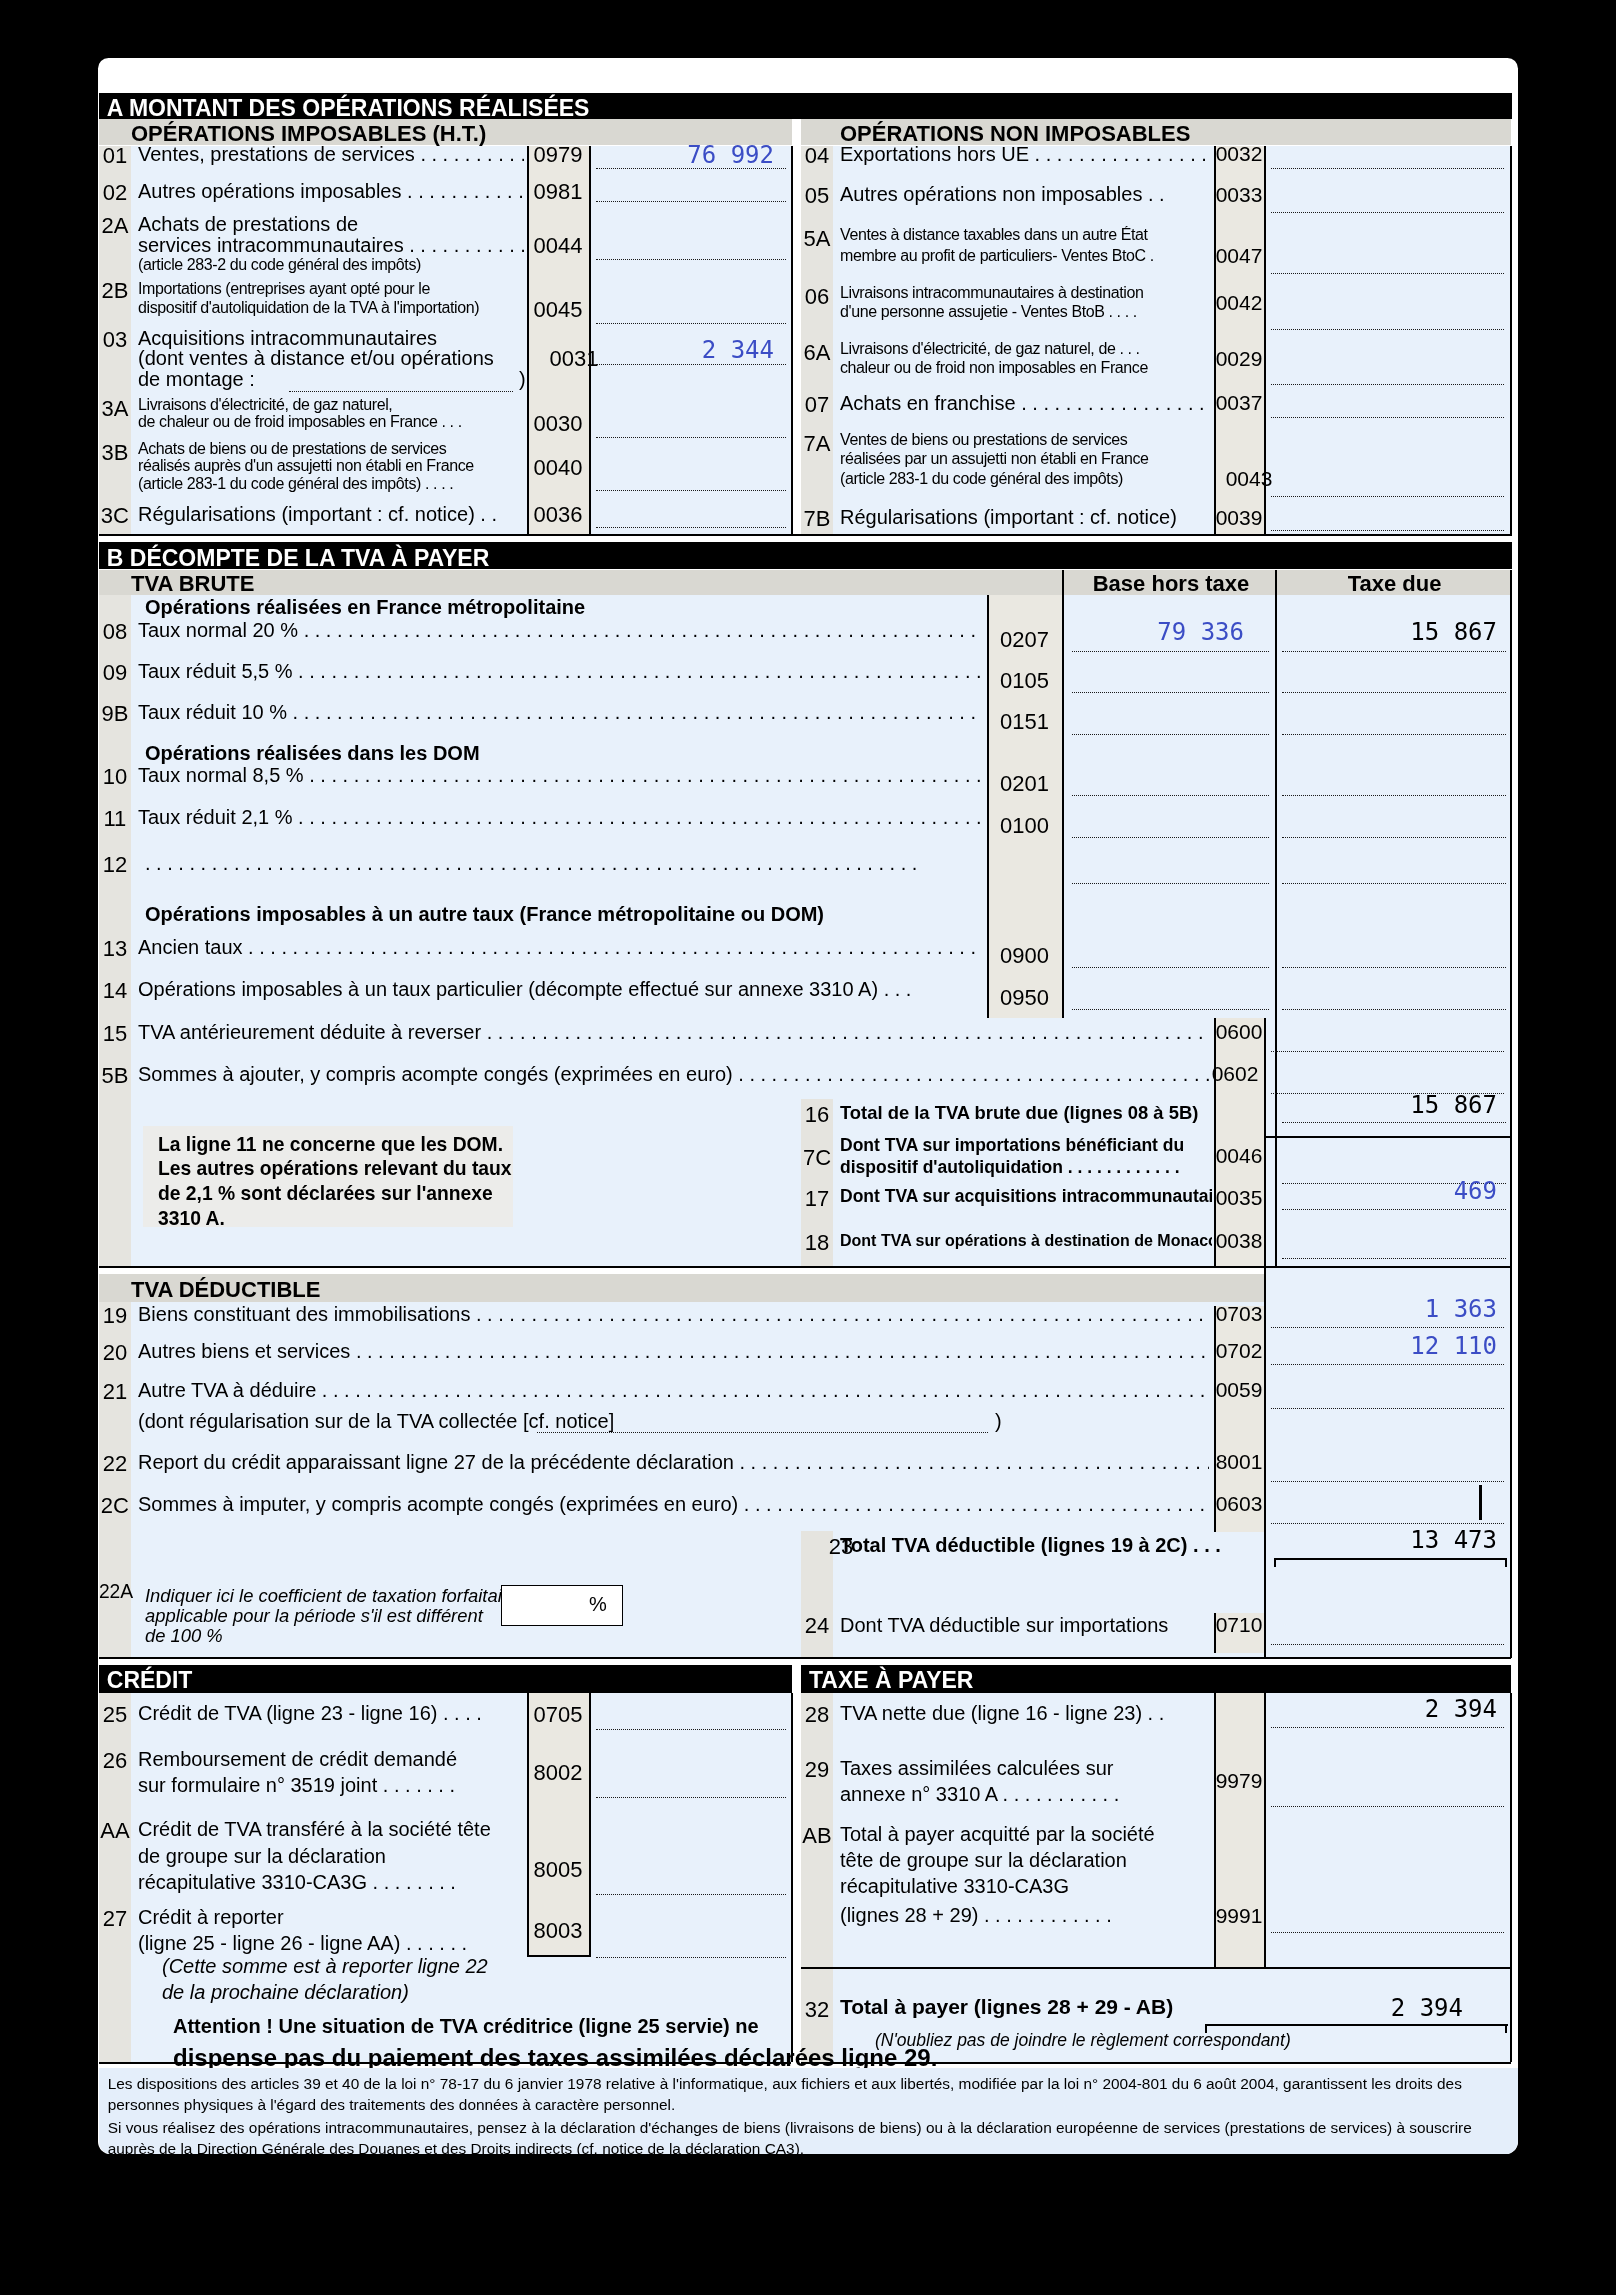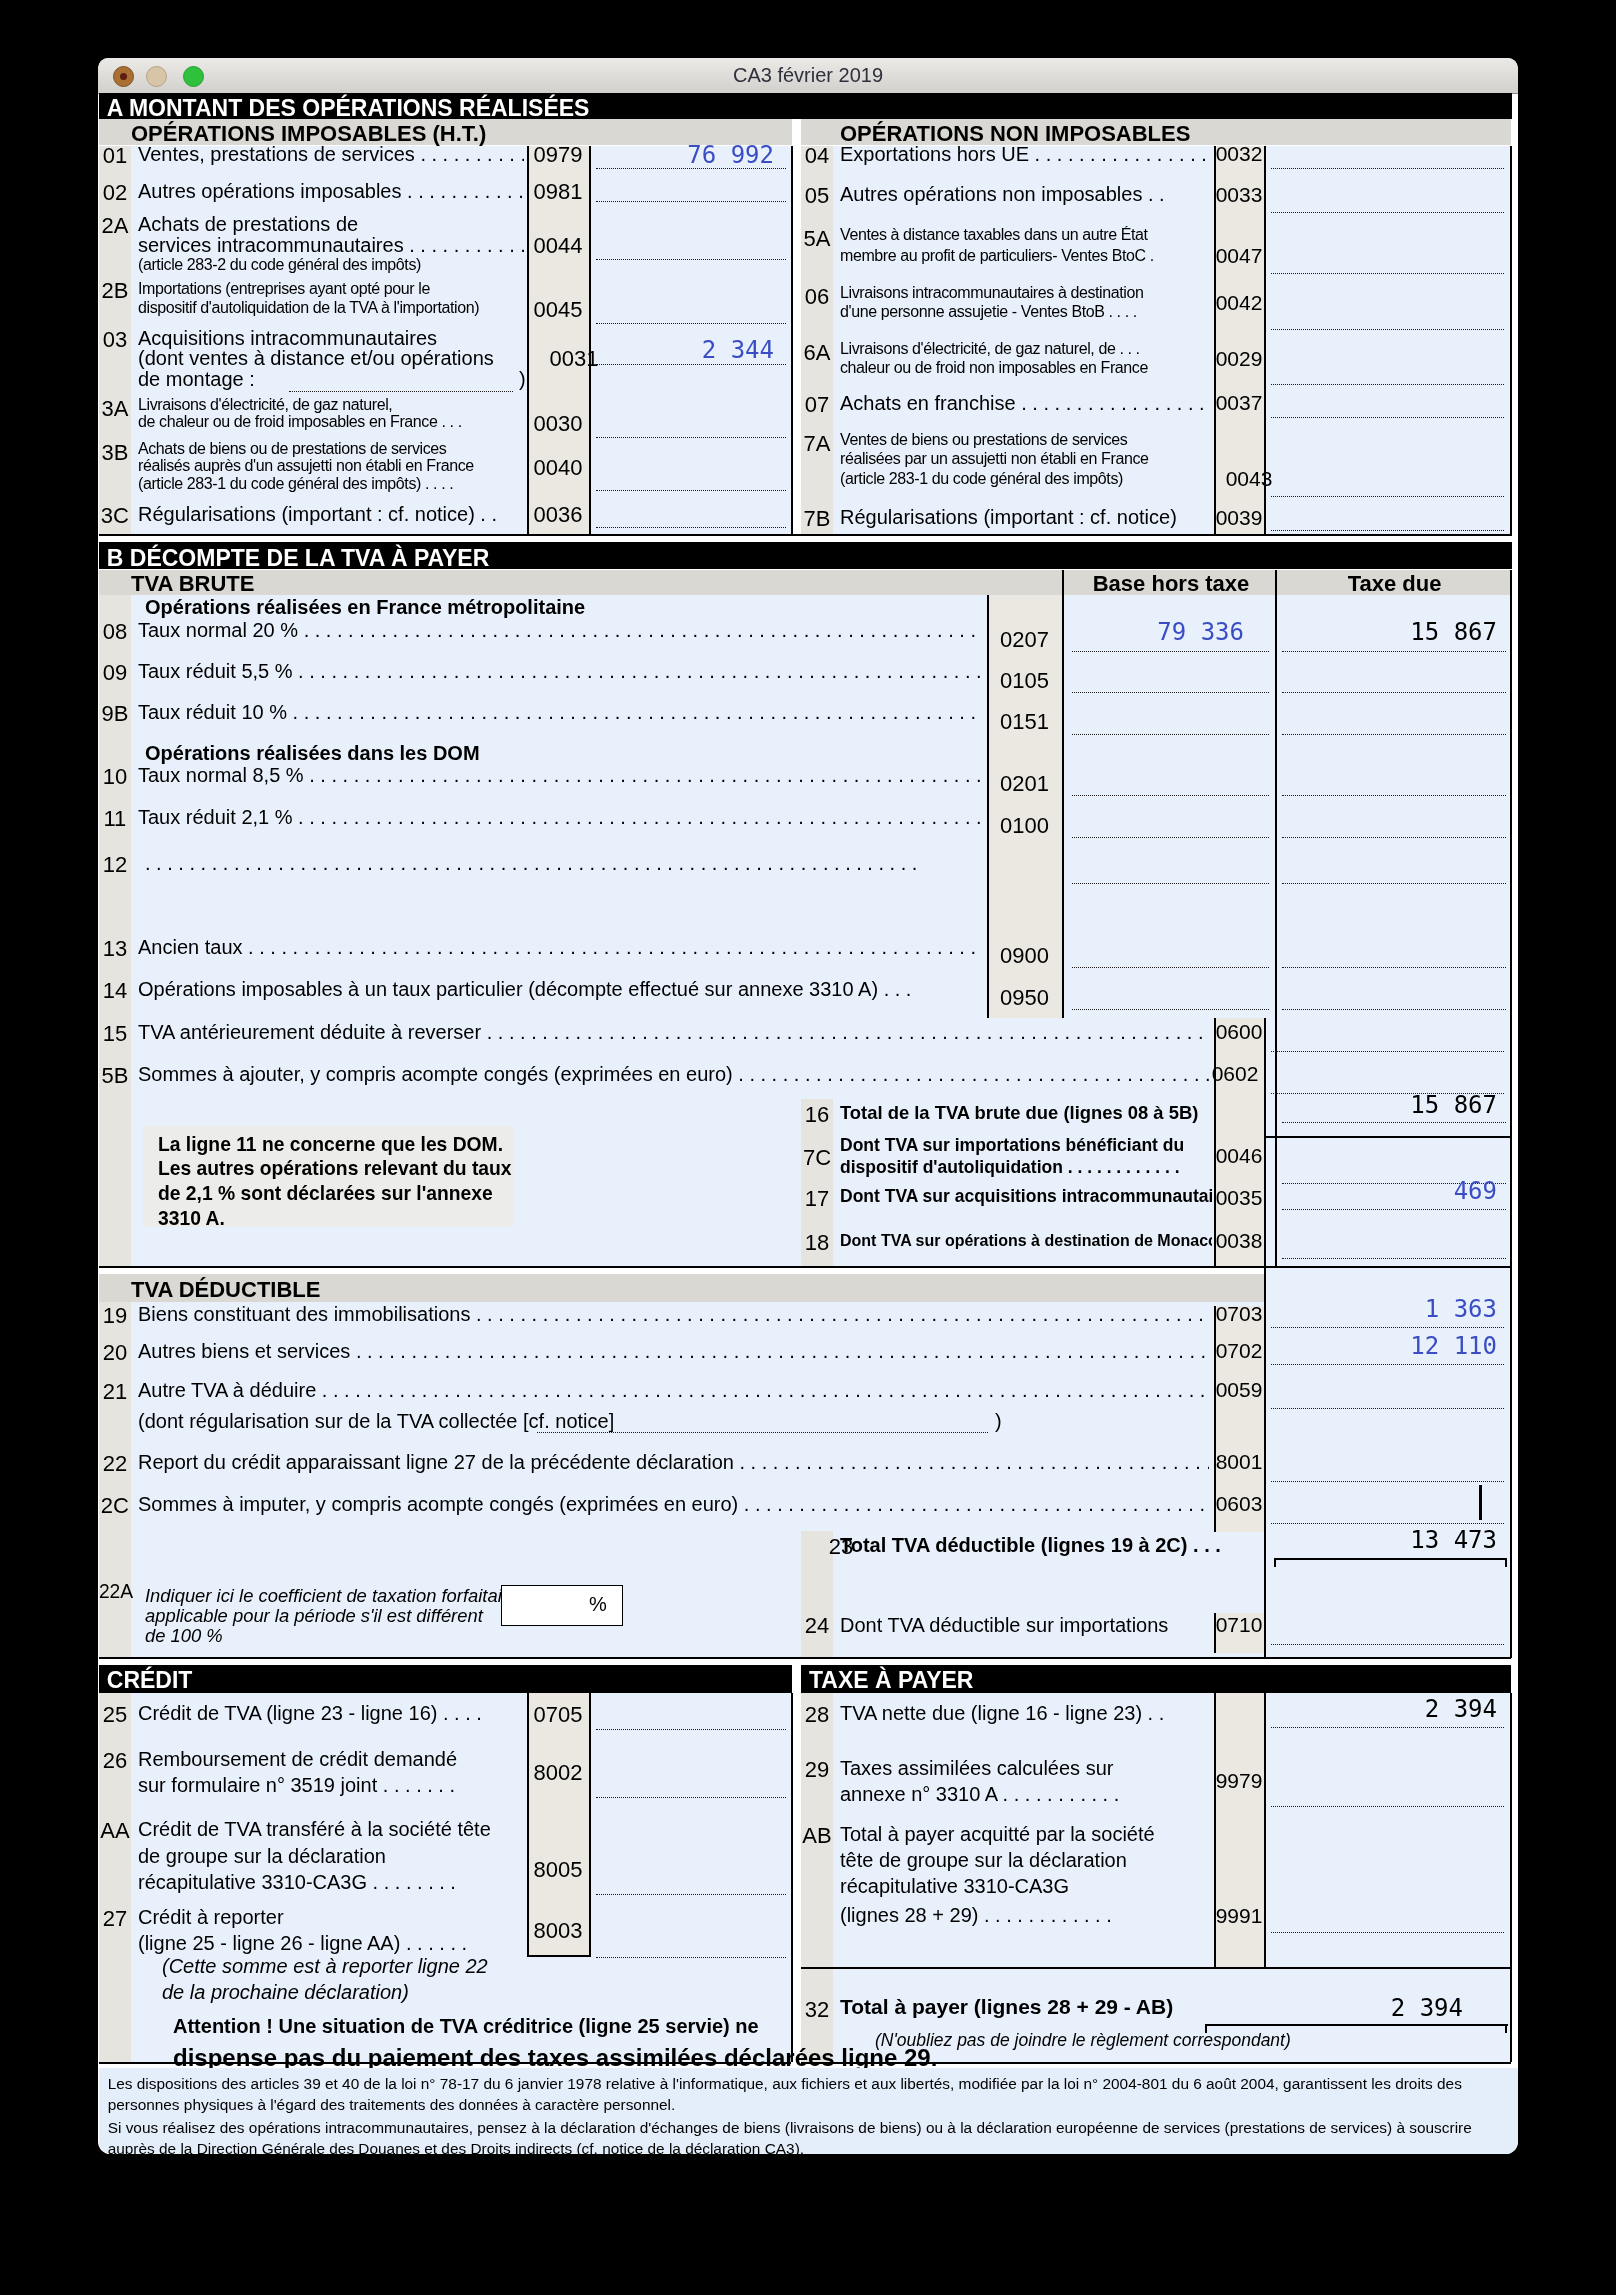--- a/index.html
+++ b/index.html
@@ -33,28 +33,20 @@
   .vline{position:absolute;width:1.8px;background:#000;}
   .hline{position:absolute;height:1.8px;background:#000;}
   .tick{position:absolute;width:1.8px;height:8.8px;background:#000;}
 </style>
 </head>
 <body>
 
 <div id="stage">
 <div id="win">
 
-  <div id="titlebar">
-    <div class="tl" style="left:15px;background:#a96f33;border:0.9px solid #7c4e20;">
-          <div style="position:absolute;left:6.1px;top:6.1px;width:7px;height:7px;border-radius:50%;background:#5c1d12;"></div>
-        </div>
-    <div class="tl" style="left:48px;background:#d8c5a7;border:0.9px solid #b3a184;"></div>
-    <div class="tl" style="left:85px;background:#2fc13c;border:0.9px solid #23a02f;"></div>
-    <div id="title">CA3 février 2019</div>
-  </div>
 
   <div class="bar" style="left:0.9px;top:35px;width:1413px;height:26px;"></div>
   <div class="bartxt" style="left:8.8px;top:37px;">A MONTANT DES OPÉRATIONS RÉALISÉES</div>
   <div class="band" style="left:0.9px;top:61px;width:693px;height:26px;"></div>
   <div class="band" style="left:703px;top:61px;width:710px;height:26px;"></div>
   <div class="bandtxt" style="left:33px;top:63px;">OPÉRATIONS IMPOSABLES (H.T.)</div>
   <div class="bandtxt" style="left:742px;top:63px;">OPÉRATIONS NON IMPOSABLES</div>
 
   <div class="blue" style="left:33px;top:88px;width:661px;height:390px;"></div>
   <div class="blue" style="left:735px;top:88px;width:677px;height:390px;"></div>
@@ -219,20 +211,21 @@
   <div class="lbl" style="left:40px;top:748px;width:842px;"><span>Taux réduit 2,1 %</span><span> .  .  .  .  .  .  .  .  .  .  .  .  .  .  .  .  .  .  .  .  .  .  .  .  .  .  .  .  .  .  .  .  .  .  .  .  .  .  .  .  .  .  .  .  .  .  .  .  .  .  .  .  .  .  .  .  .  .  .  .  .  .  .  .  .  .  .  .  .  .</span></div>
   <div class="code3" style="left:889px;top:755px;">0100</div>
   <div class="dot" style="left:974px;top:779px;width:197px;"></div>
   <div class="dot" style="left:1184px;top:779px;width:224px;"></div>
 
   <div class="num" style="left:0.9px;top:794px;">12</div>
   <div class="lbl" style="left:47px;top:794px;width:834px;"> .  .  .  .  .  .  .  .  .  .  .  .  .  .  .  .  .  .  .  .  .  .  .  .  .  .  .  .  .  .  .  .  .  .  .  .  .  .  .  .  .  .  .  .  .  .  .  .  .  .  .  .  .  .  .  .  .  .  .  .  .  .  .  .  .  .  .  .  .  .</div>
   <div class="dot" style="left:974px;top:825px;width:197px;"></div>
   <div class="dot" style="left:1184px;top:825px;width:224px;"></div>
 
+  <div class="lblb" style="left:47px;top:845px;">Opérations imposables à un autre taux (France métropolitaine ou DOM)</div>
   <div class="num" style="left:0.9px;top:878px;">13</div>
   <div class="lbl" style="left:40px;top:878px;width:842px;"><span>Ancien taux</span><span> .  .  .  .  .  .  .  .  .  .  .  .  .  .  .  .  .  .  .  .  .  .  .  .  .  .  .  .  .  .  .  .  .  .  .  .  .  .  .  .  .  .  .  .  .  .  .  .  .  .  .  .  .  .  .  .  .  .  .  .  .  .  .  .  .  .  .  .  .  .</span></div>
   <div class="code3" style="left:889px;top:885px;">0900</div>
   <div class="dot" style="left:974px;top:909px;width:197px;"></div>
   <div class="dot" style="left:1184px;top:909px;width:224px;"></div>
 
   <div class="num" style="left:0.9px;top:920px;">14</div>
   <div class="lbl" style="left:40px;top:920px;width:842px;">Opérations imposables à un taux particulier (décompte effectué sur annexe 3310 A)  .  .  .</div>
   <div class="code3" style="left:889px;top:927px;">0950</div>
   <div class="dot" style="left:974px;top:951px;width:197px;"></div>

